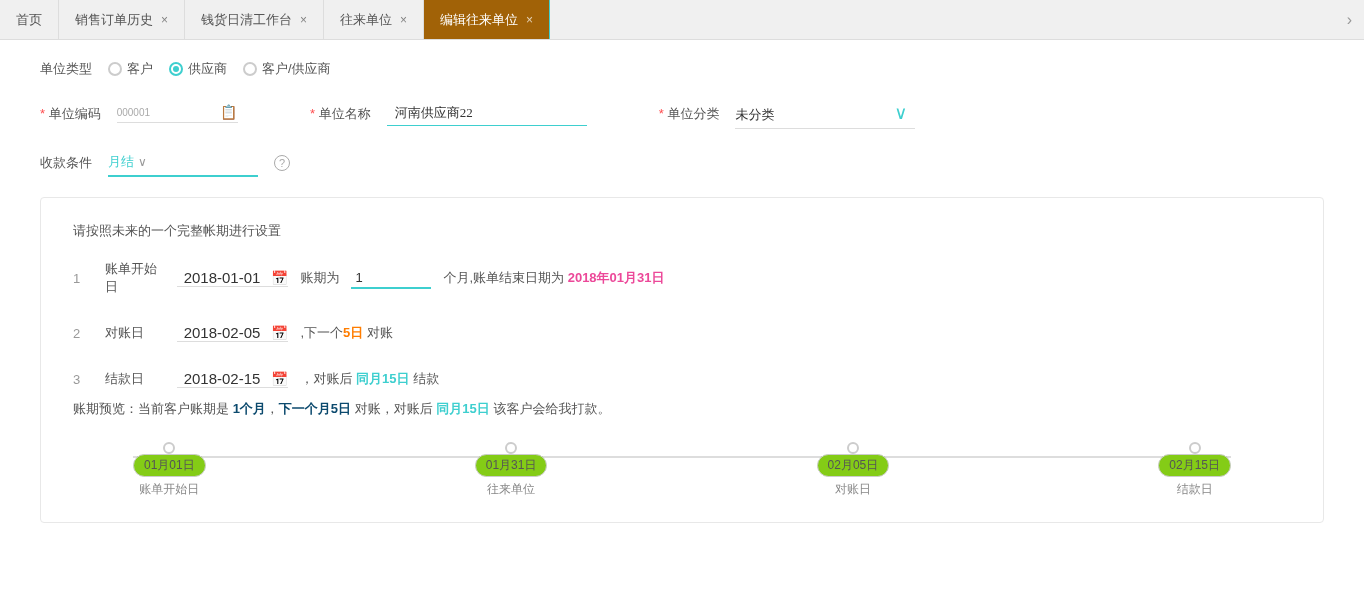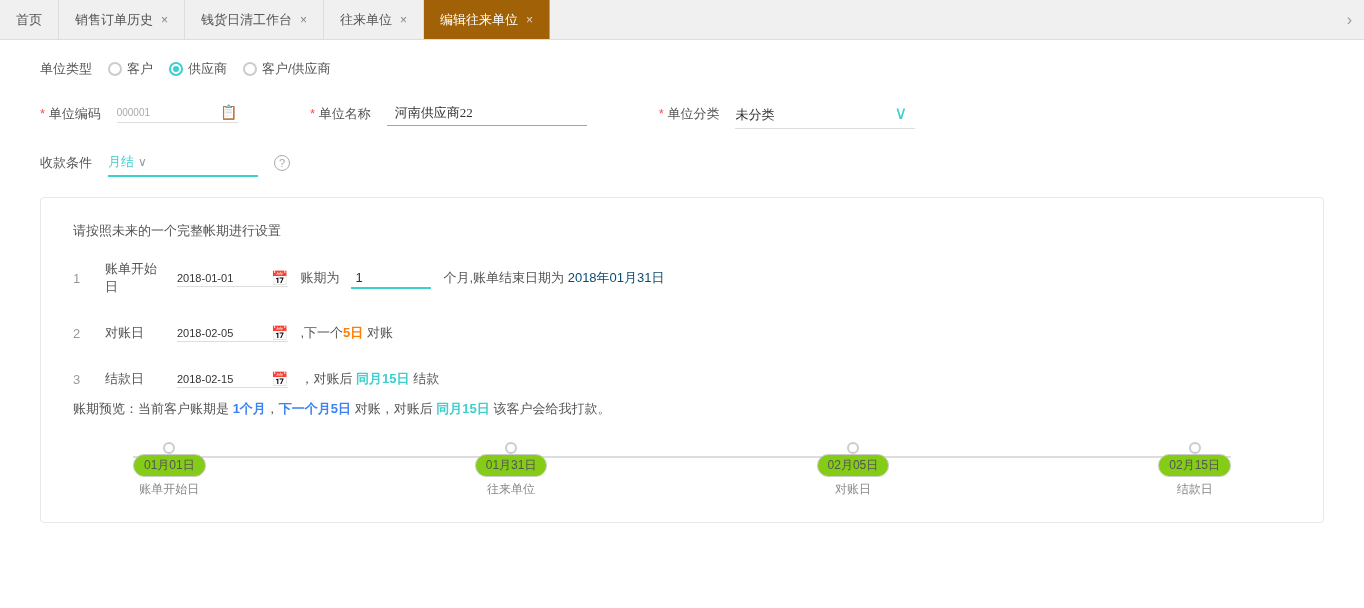--- a/index.html
+++ b/index.html
@@ -222,24 +222,25 @@
     }
     .date-input-wrap {
       display: flex;
       align-items: center;
       border-bottom: 1px solid #ddd;
       gap: 4px;
     }
     .date-input-wrap input {
       border: none;
       outline: none;
-      font-size: 11px;
+      font-size: 15px;
       color: #333;
       background: transparent;
       width: 90px;
+      text-align: center;
     }
     .cal-icon {
       color: #3ecfcf;
       cursor: pointer;
       font-size: 14px;
     }
 
     .row-desc {
       font-size: 13px;
       color: #555;
@@ -254,21 +255,21 @@
       color: #333;
       padding: 2px 4px;
     }
 
     
     .preview-row {
       font-size: 13px;
       color: #555;
       margin-top: 8px;
     }
-    .preview-row .orange { color: #3b82f6; font-weight: bold; }
+    .preview-row .orange { color: #0c4a6e; font-weight: bold; }
     .preview-row .teal-c { color: #3ecfcf; font-weight: bold; }
 
     
     .timeline-wrap {
       margin-top: 24px;
       position: relative;
       padding: 0 60px;
     }
     .timeline-line {
       position: absolute;
@@ -392,21 +393,21 @@
 
     <div class="data-row">
       <span class="row-num">1</span>
       <span class="row-field-label">账单开始日</span>
       <div class="date-input-wrap">
         <input type="text" value="2018-01-01" style="">
         <span class="cal-icon">📅</span>
       </div>
       <span class="row-desc">账期为</span>
       <input type="text" class="row-period-input" value="1" style="">
-      <span class="row-desc">个月,账单结束日期为 <span style="color:#0c4a6e; font-weight:normal;">2018年01月31日</span></span>
+      <span class="row-desc">个月,账单结束日期为 <span style="color:#ec4899; font-weight:bold;">2018年01月31日</span></span>
     </div>
 
     <div class="data-row">
       <span class="row-num">2</span>
       <span class="row-field-label">对账日</span>
       <div class="date-input-wrap">
         <input type="text" value="2018-02-05" style="">
         <span class="cal-icon">📅</span>
       </div>
       <span class="row-desc">,下一个<span style="color:#ff7d00; font-weight:bold;">5日</span> 对账</span>

